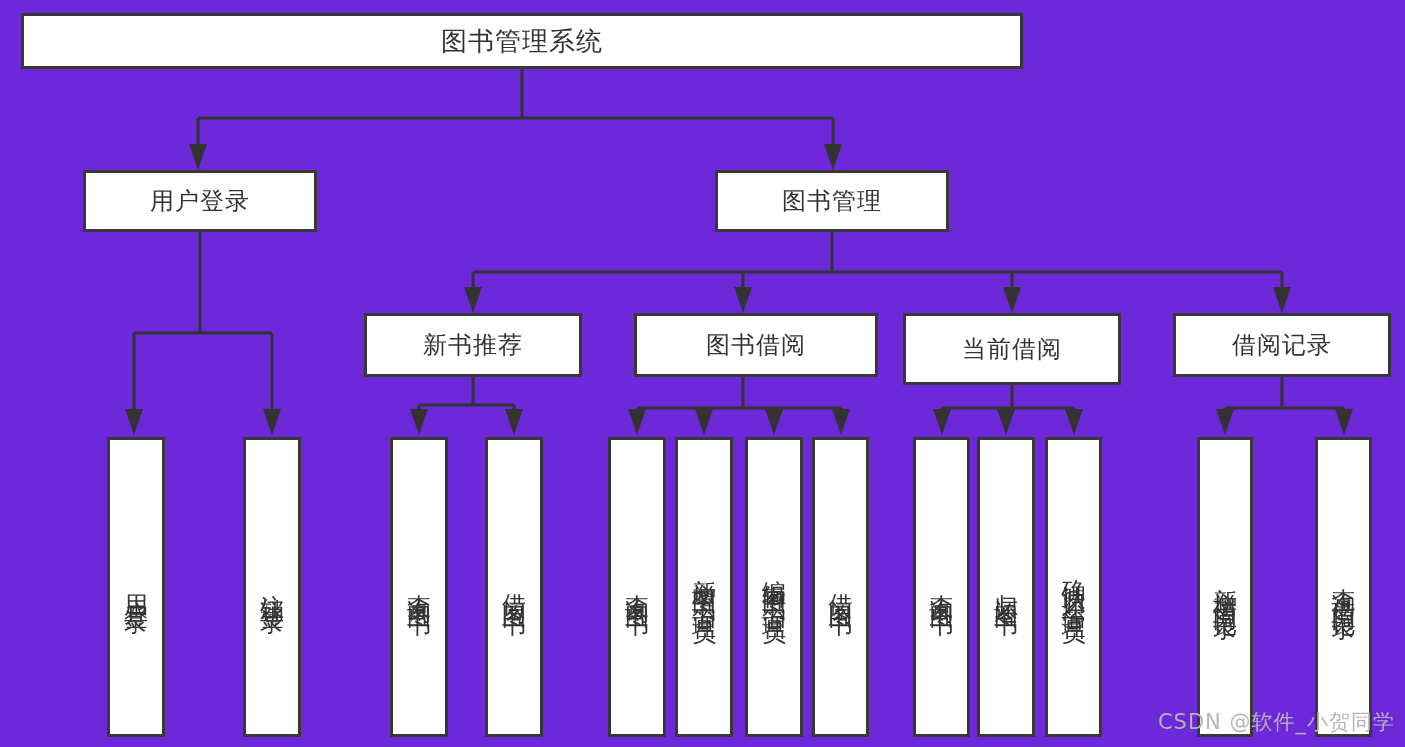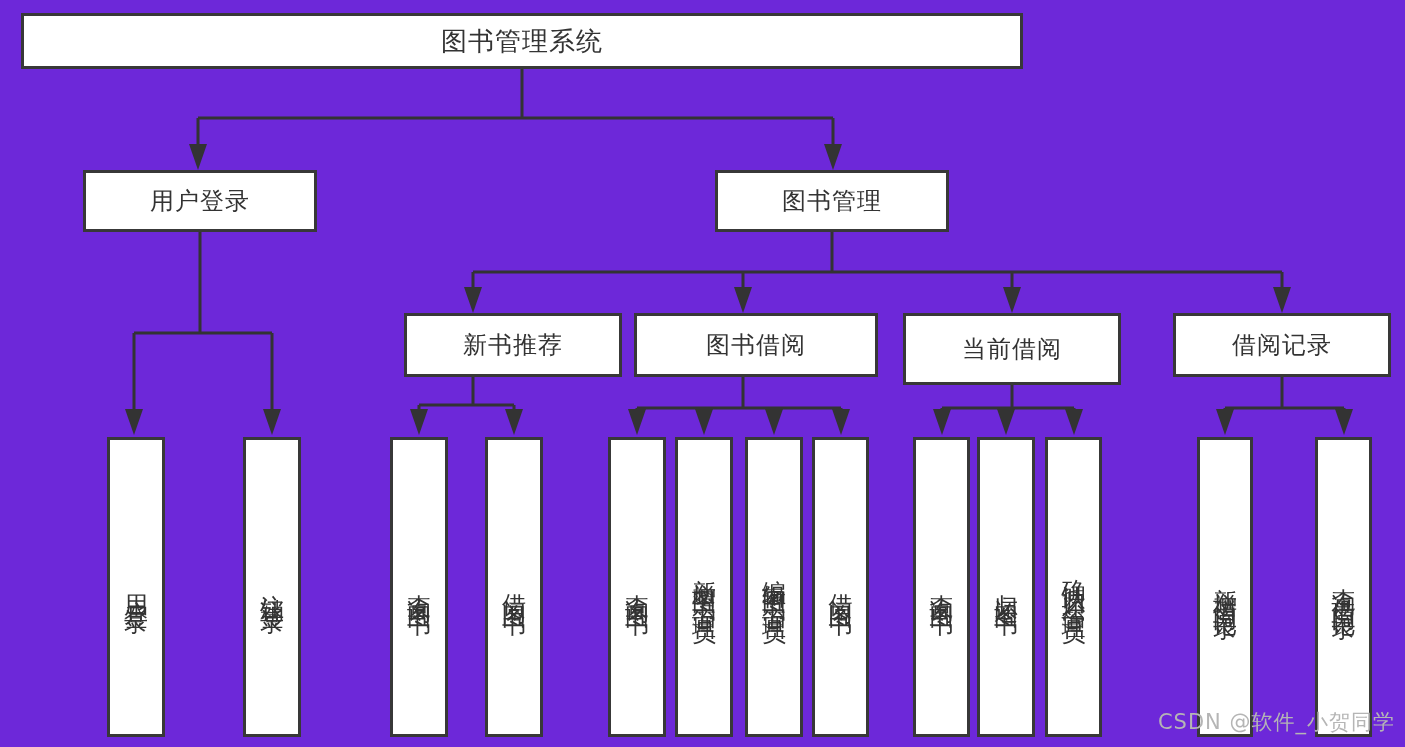--- a/index.html
+++ b/index.html
@@ -48,21 +48,21 @@
     writing-mode: vertical-rl;
     text-orientation: mixed;
     font-size: 24px;
     letter-spacing: 6px;
     line-height: 1;
   }
   
   #n-root   { left: 21px;   top: 13px;  width: 1002px; height: 56px; }
   #n-l1-0   { left: 83px;   top: 170px; width: 234px;  height: 62px; }
   #n-l1-1   { left: 715px;  top: 170px; width: 234px;  height: 62px; }
-  #n-l2-0   { left: 364px;  top: 313px; width: 218px;  height: 64px; margin-left: 40px; }
+  #n-l2-0   { left: 364px;  top: 313px; width: 218px;  height: 64px; }
   #n-l2-1   { left: 634px;  top: 313px; width: 244px;  height: 64px; }
   #n-l2-2   { left: 903px;  top: 313px; width: 218px;  height: 72px; }
   #n-l2-3   { left: 1173px; top: 313px; width: 218px;  height: 64px; }
   #n-leaf-0  { left: 107px;  top: 437px; width: 58px; height: 300px; }
   #n-leaf-1  { left: 243px;  top: 437px; width: 58px; height: 300px; }
   #n-leaf-2  { left: 390px;  top: 437px; width: 58px; height: 300px; }
   #n-leaf-3  { left: 485px;  top: 437px; width: 58px; height: 300px; }
   #n-leaf-4  { left: 608px;  top: 437px; width: 58px; height: 300px; }
   #n-leaf-5  { left: 675px;  top: 437px; width: 58px; height: 300px; }
   #n-leaf-6  { left: 745px;  top: 437px; width: 58px; height: 300px; }

